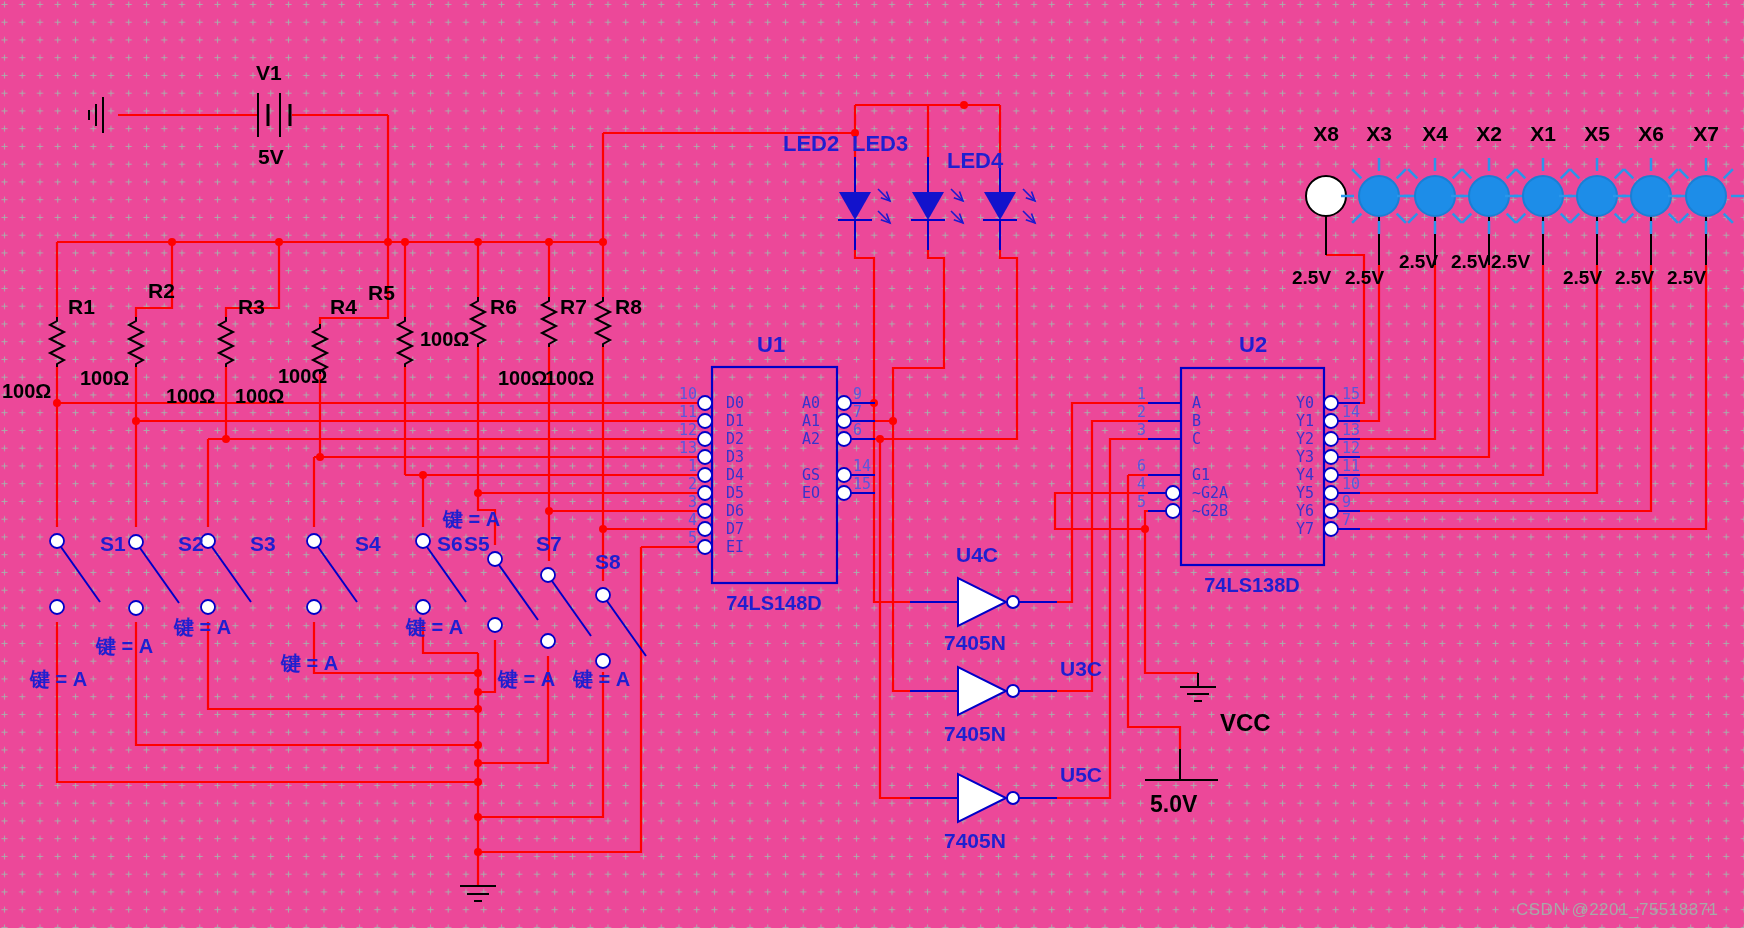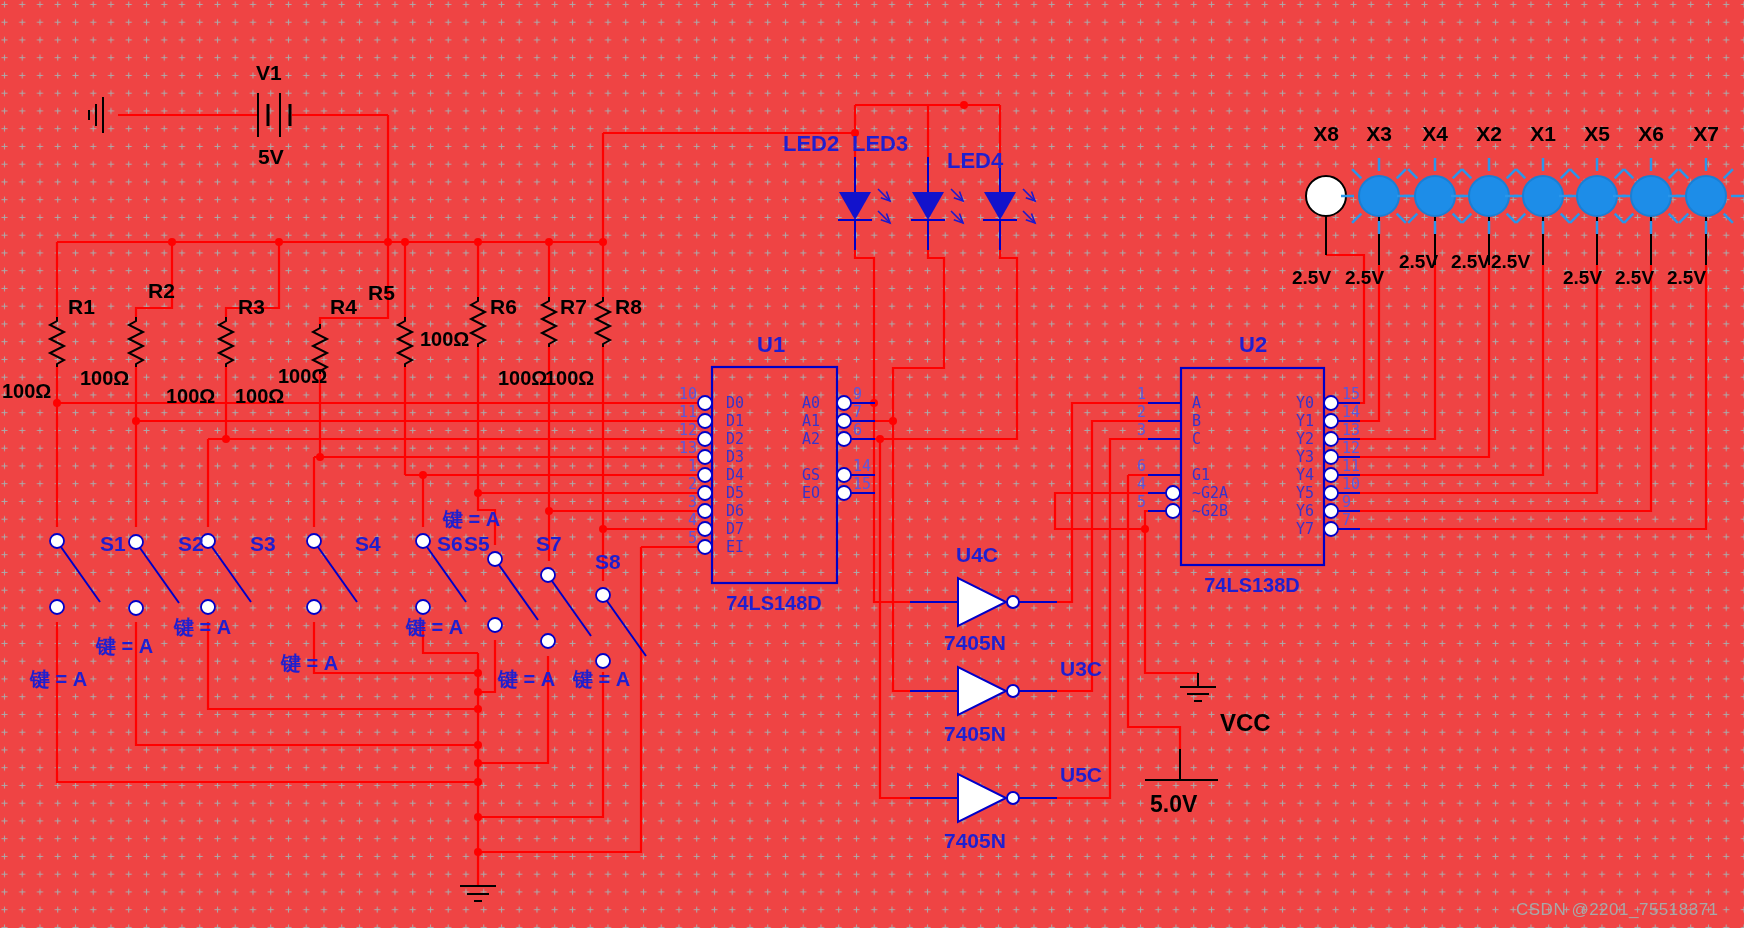--- a/index.html
+++ b/index.html
@@ -1,16 +1,16 @@
 <!DOCTYPE html>
 <html><head>
 <meta charset="utf-8">
 <style>
   html,body{margin:0;padding:0;background:#fff}
-  #stage{position:relative;width:1744px;height:928px;background:#ef4444;overflow:hidden}
+  #stage{position:relative;width:1744px;height:928px;background:#ec4899;overflow:hidden}
   svg{display:block}
   .w{stroke:#ff0000;stroke-width:2.2;fill:none}
   .bw{stroke:#0000c8;stroke-width:2;fill:none}
   .bk{stroke:#000;stroke-width:2;fill:none}
   .bk3{stroke:#000;stroke-width:3;fill:none}
   .dot{fill:#ff0000;stroke:none}
   .pc{fill:#fff;stroke:#0000c8;stroke-width:1.8}
   .box{fill:none;stroke:#0000c8;stroke-width:2.2}
   text{font-family:"Liberation Sans",sans-serif}
   .pn{font:15px "DejaVu Sans Mono",monospace;fill:#5858dd}

